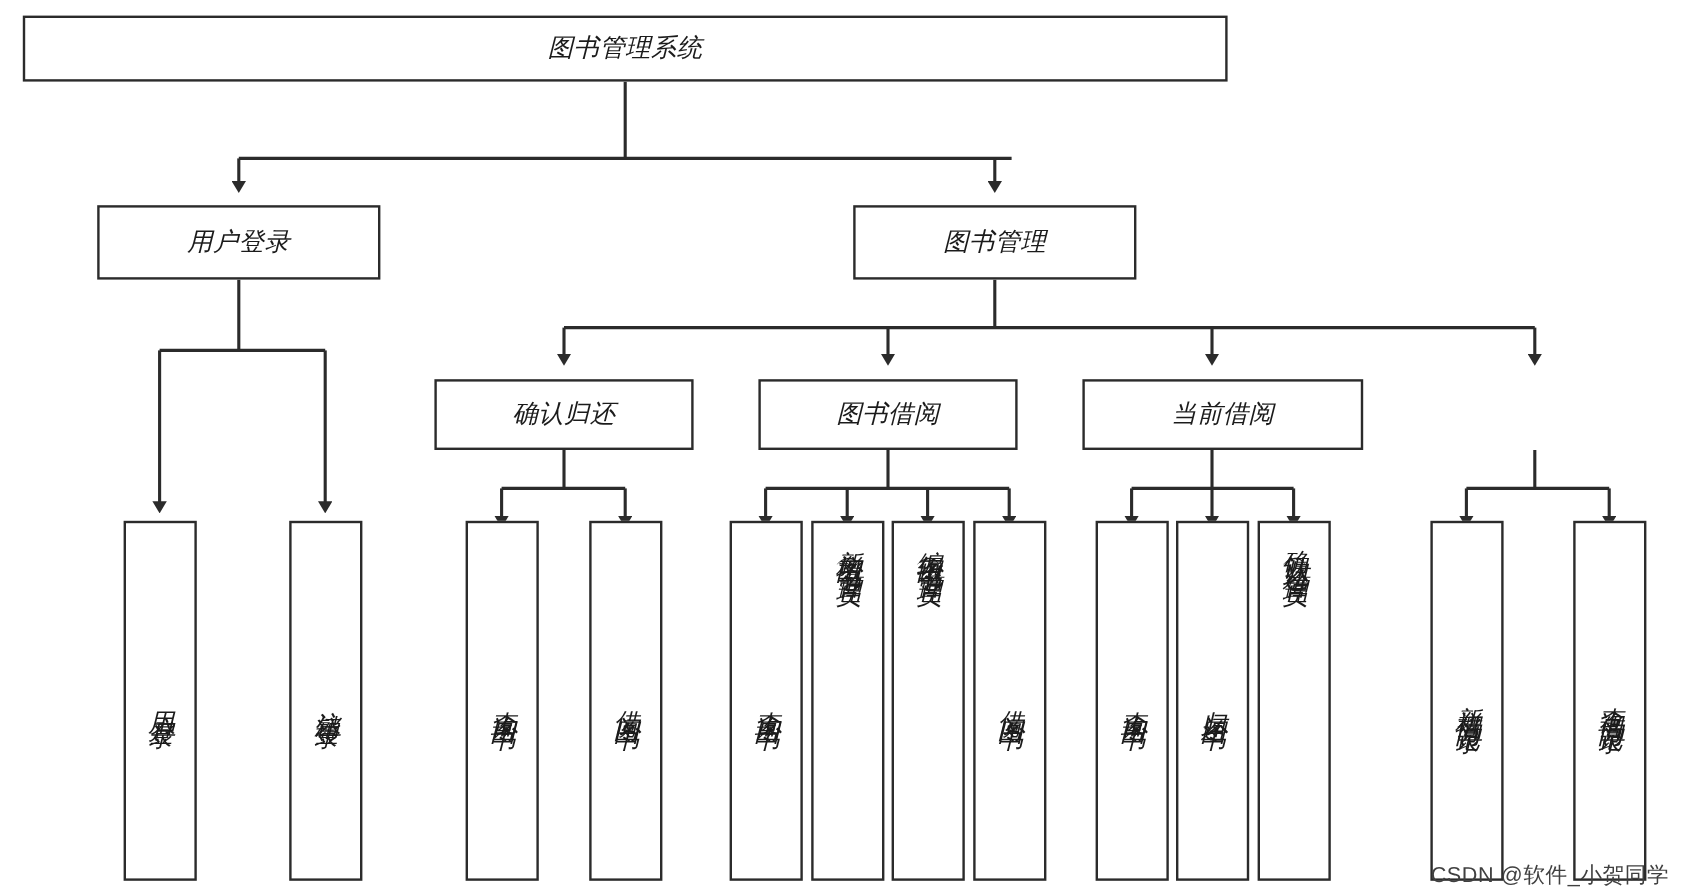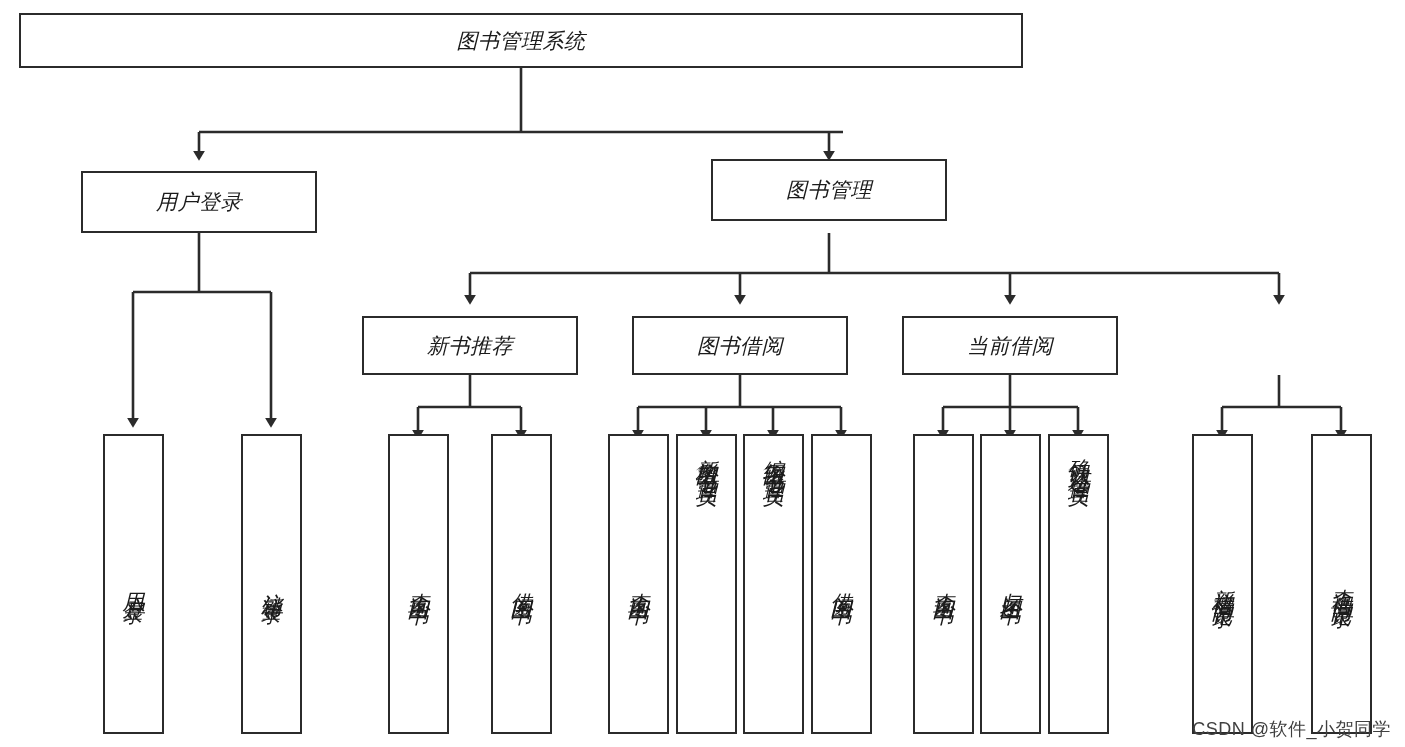--- a/index.html
+++ b/index.html
@@ -129,31 +129,31 @@
     </g>
   </svg>
 
   <div class="node" style="left:19px; top:13px; width:1004px; height:55px;">
     <span class="lbl">图书管理系统</span>
   </div>
 
   <div class="node" style="left:81px; top:171px; width:236px; height:62px;">
     <span class="lbl">用户登录</span>
   </div>
-  <div class="node" style="left:711px; top:159px; width:236px; height:62px;">
+  <div class="node" style="left:711px; top:171px; width:236px; height:62px;">
     <span class="lbl">图书管理</span>
   </div>
 
   <div class="node" style="left:362px; top:316px; width:216px; height:59px;">
-    <span class="lbl">新书推荐</span>
+    <span class="lbl">确认归还</span>
   </div>
   <div class="node" style="left:632px; top:316px; width:216px; height:59px;">
     <span class="lbl">图书借阅</span>
   </div>
-  <div class="node" style="left:902px; top:316px; width:216px; height:59px;">
+  <div class="node" style="left:902px; top:316px; width:234px; height:59px;">
     <span class="lbl">当前借阅</span>
   </div>
 
   <div class="node vert center-v" style="left:103px; top:434px; width:61px; height:300px;">
     <span class="lbl">用户登录</span>
   </div>
   <div class="node vert center-v" style="left:241px; top:434px; width:61px; height:300px;">
     <span class="lbl">注销登录</span>
   </div>
 

